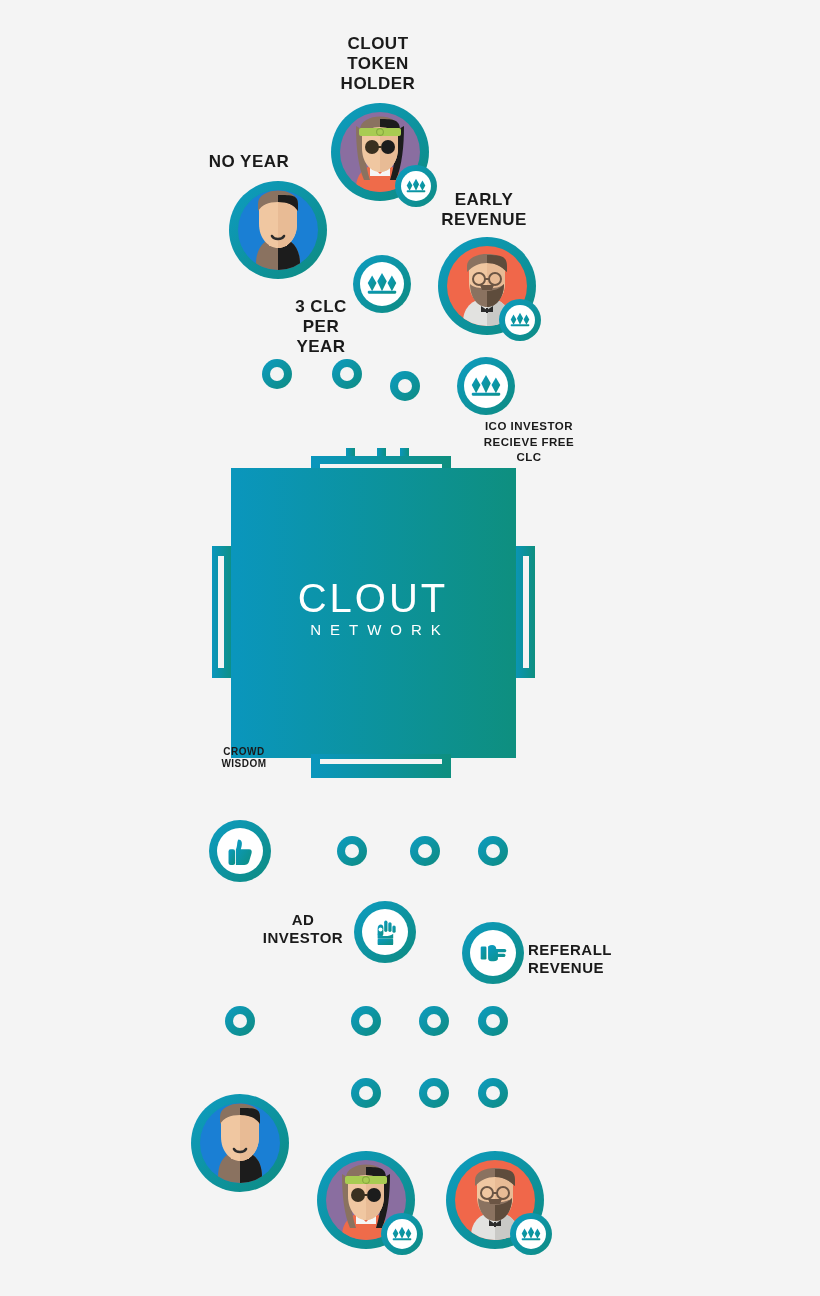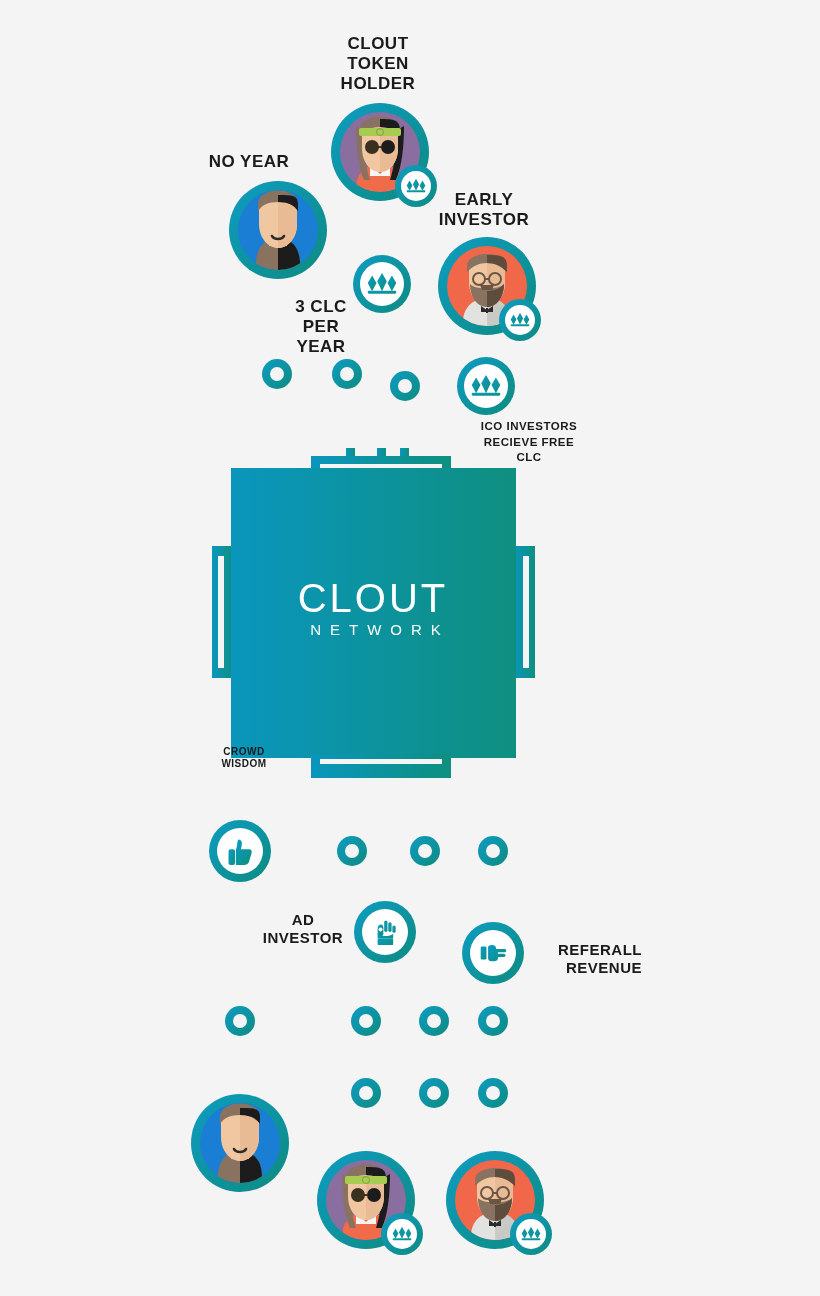--- a/index.html
+++ b/index.html
@@ -38,21 +38,21 @@
     white-space: pre-line;
     pointer-events: none;
   }
   #label-clout-token-holder { left: 306px; top: 34px; width: 144px; font-size: 17px; }
   #label-no-clout { left: 194px; top: 152px; width: 110px; font-size: 17px; }
   #label-early-investor { left: 419px; top: 190px; width: 130px; font-size: 17px; }
   #label-clc-per-year { left: 284px; top: 297px; width: 74px; font-size: 17px; }
   #label-ico-investors { left: 466px; top: 419px; width: 126px; font-size: 11.5px; line-height: 1.35; }
   #label-crowd-wisdom { left: 192px; top: 746px; width: 104px; font-size: 10px; }
   #label-ad-revenue { left: 248px; top: 911px; width: 110px; font-size: 15px; }
-  #label-referall-revenue { left: 528px; top: 941px; width: 114px; font-size: 15px; text-align: right; }
+  #label-referall-revenue { left: 528px; top: 941px; width: 114px; font-size: 15px; text-align: left; }
   .chip-word { fill: #ffffff; font-family: "Liberation Sans", sans-serif; }
 </style>
 </head>
 <body>
 
 <div id="stage">
 
   <svg id="diagram-svg" viewBox="0 0 820 1296">
     <defs>
       <linearGradient id="gradChip" x1="0" y1="0" x2="1" y2="0">
@@ -412,25 +412,25 @@
           </g>
       </g>
     </g>
   </svg>
 
   <div class="lbl" id="label-clout-token-holder">CLOUT
 TOKEN
 HOLDER</div>
   <div class="lbl" id="label-no-clout">NO YEAR</div>
   <div class="lbl" id="label-early-investor">EARLY
-INVESTOR</div>
+REVENUE</div>
   <div class="lbl" id="label-clc-per-year">3 CLC
 PER
 YEAR</div>
-  <div class="lbl" id="label-ico-investors">ICO INVESTORS
+  <div class="lbl" id="label-ico-investors">ICO INVESTOR
 RECIEVE FREE
 CLC</div>
   <div class="lbl" id="label-crowd-wisdom">CROWD
 WISDOM</div>
   <div class="lbl" id="label-ad-revenue">AD
 INVESTOR</div>
   <div class="lbl" id="label-referall-revenue">REFERALL
 REVENUE</div>
 
 </div>

